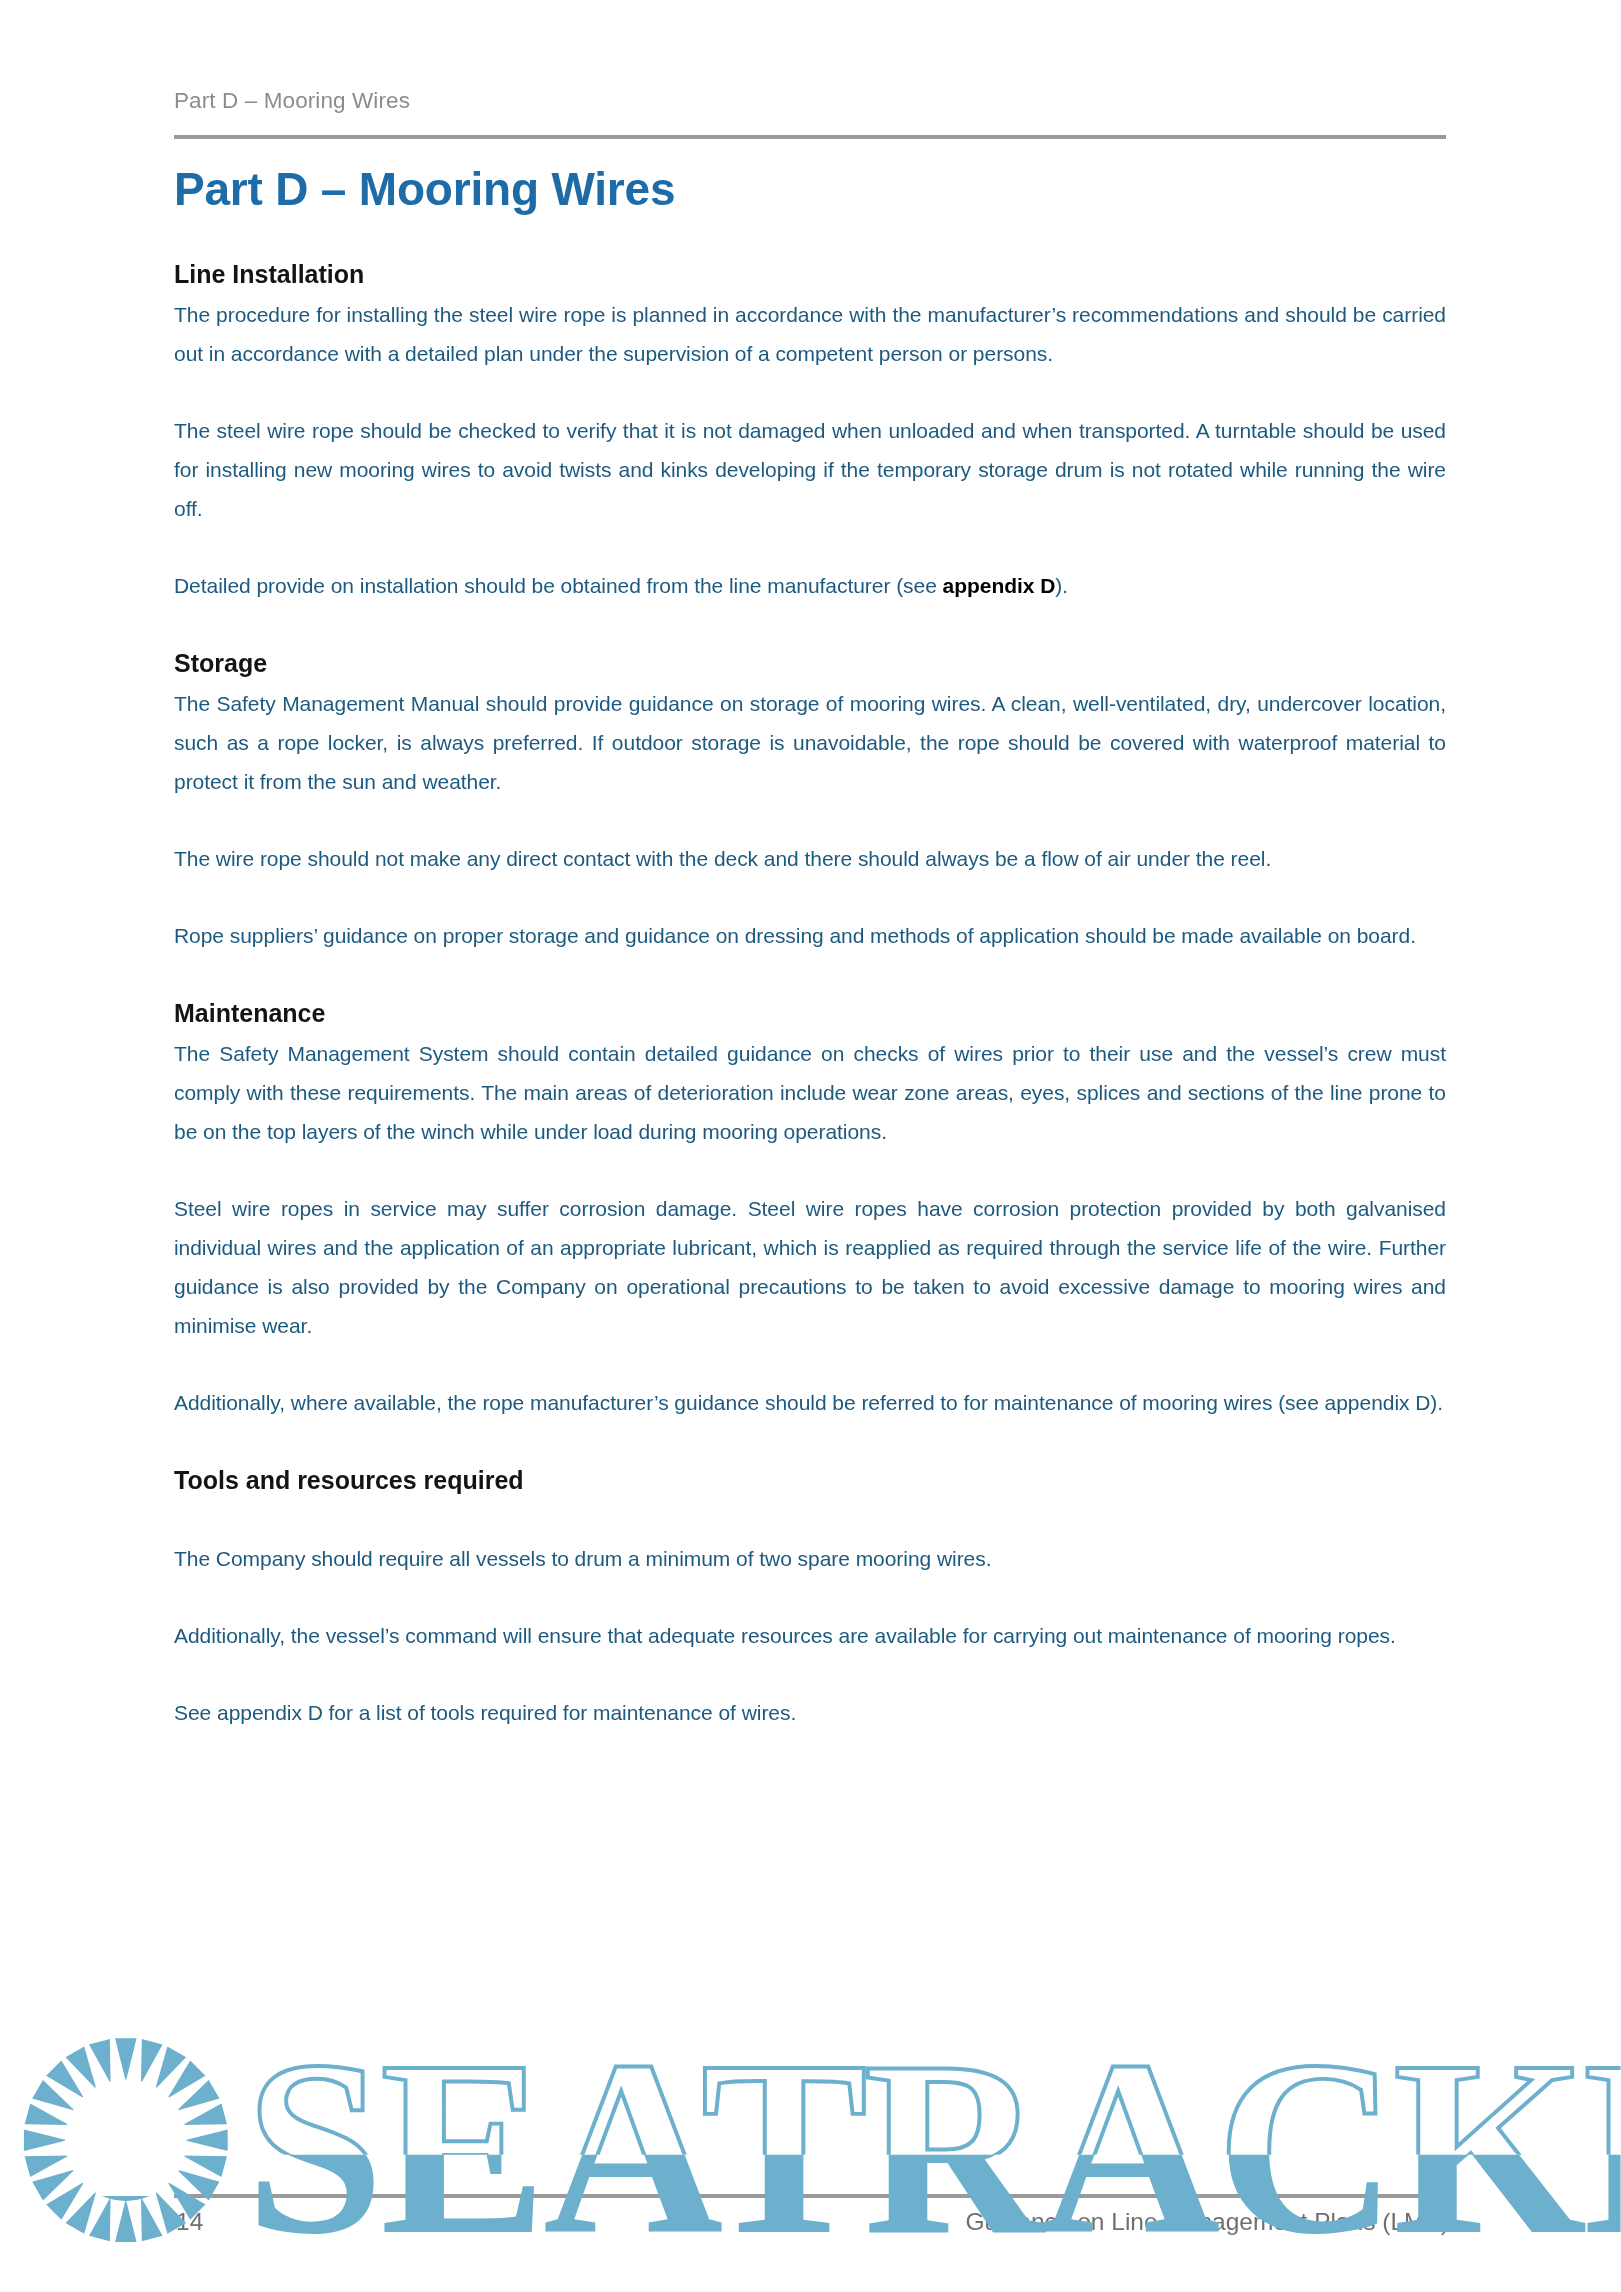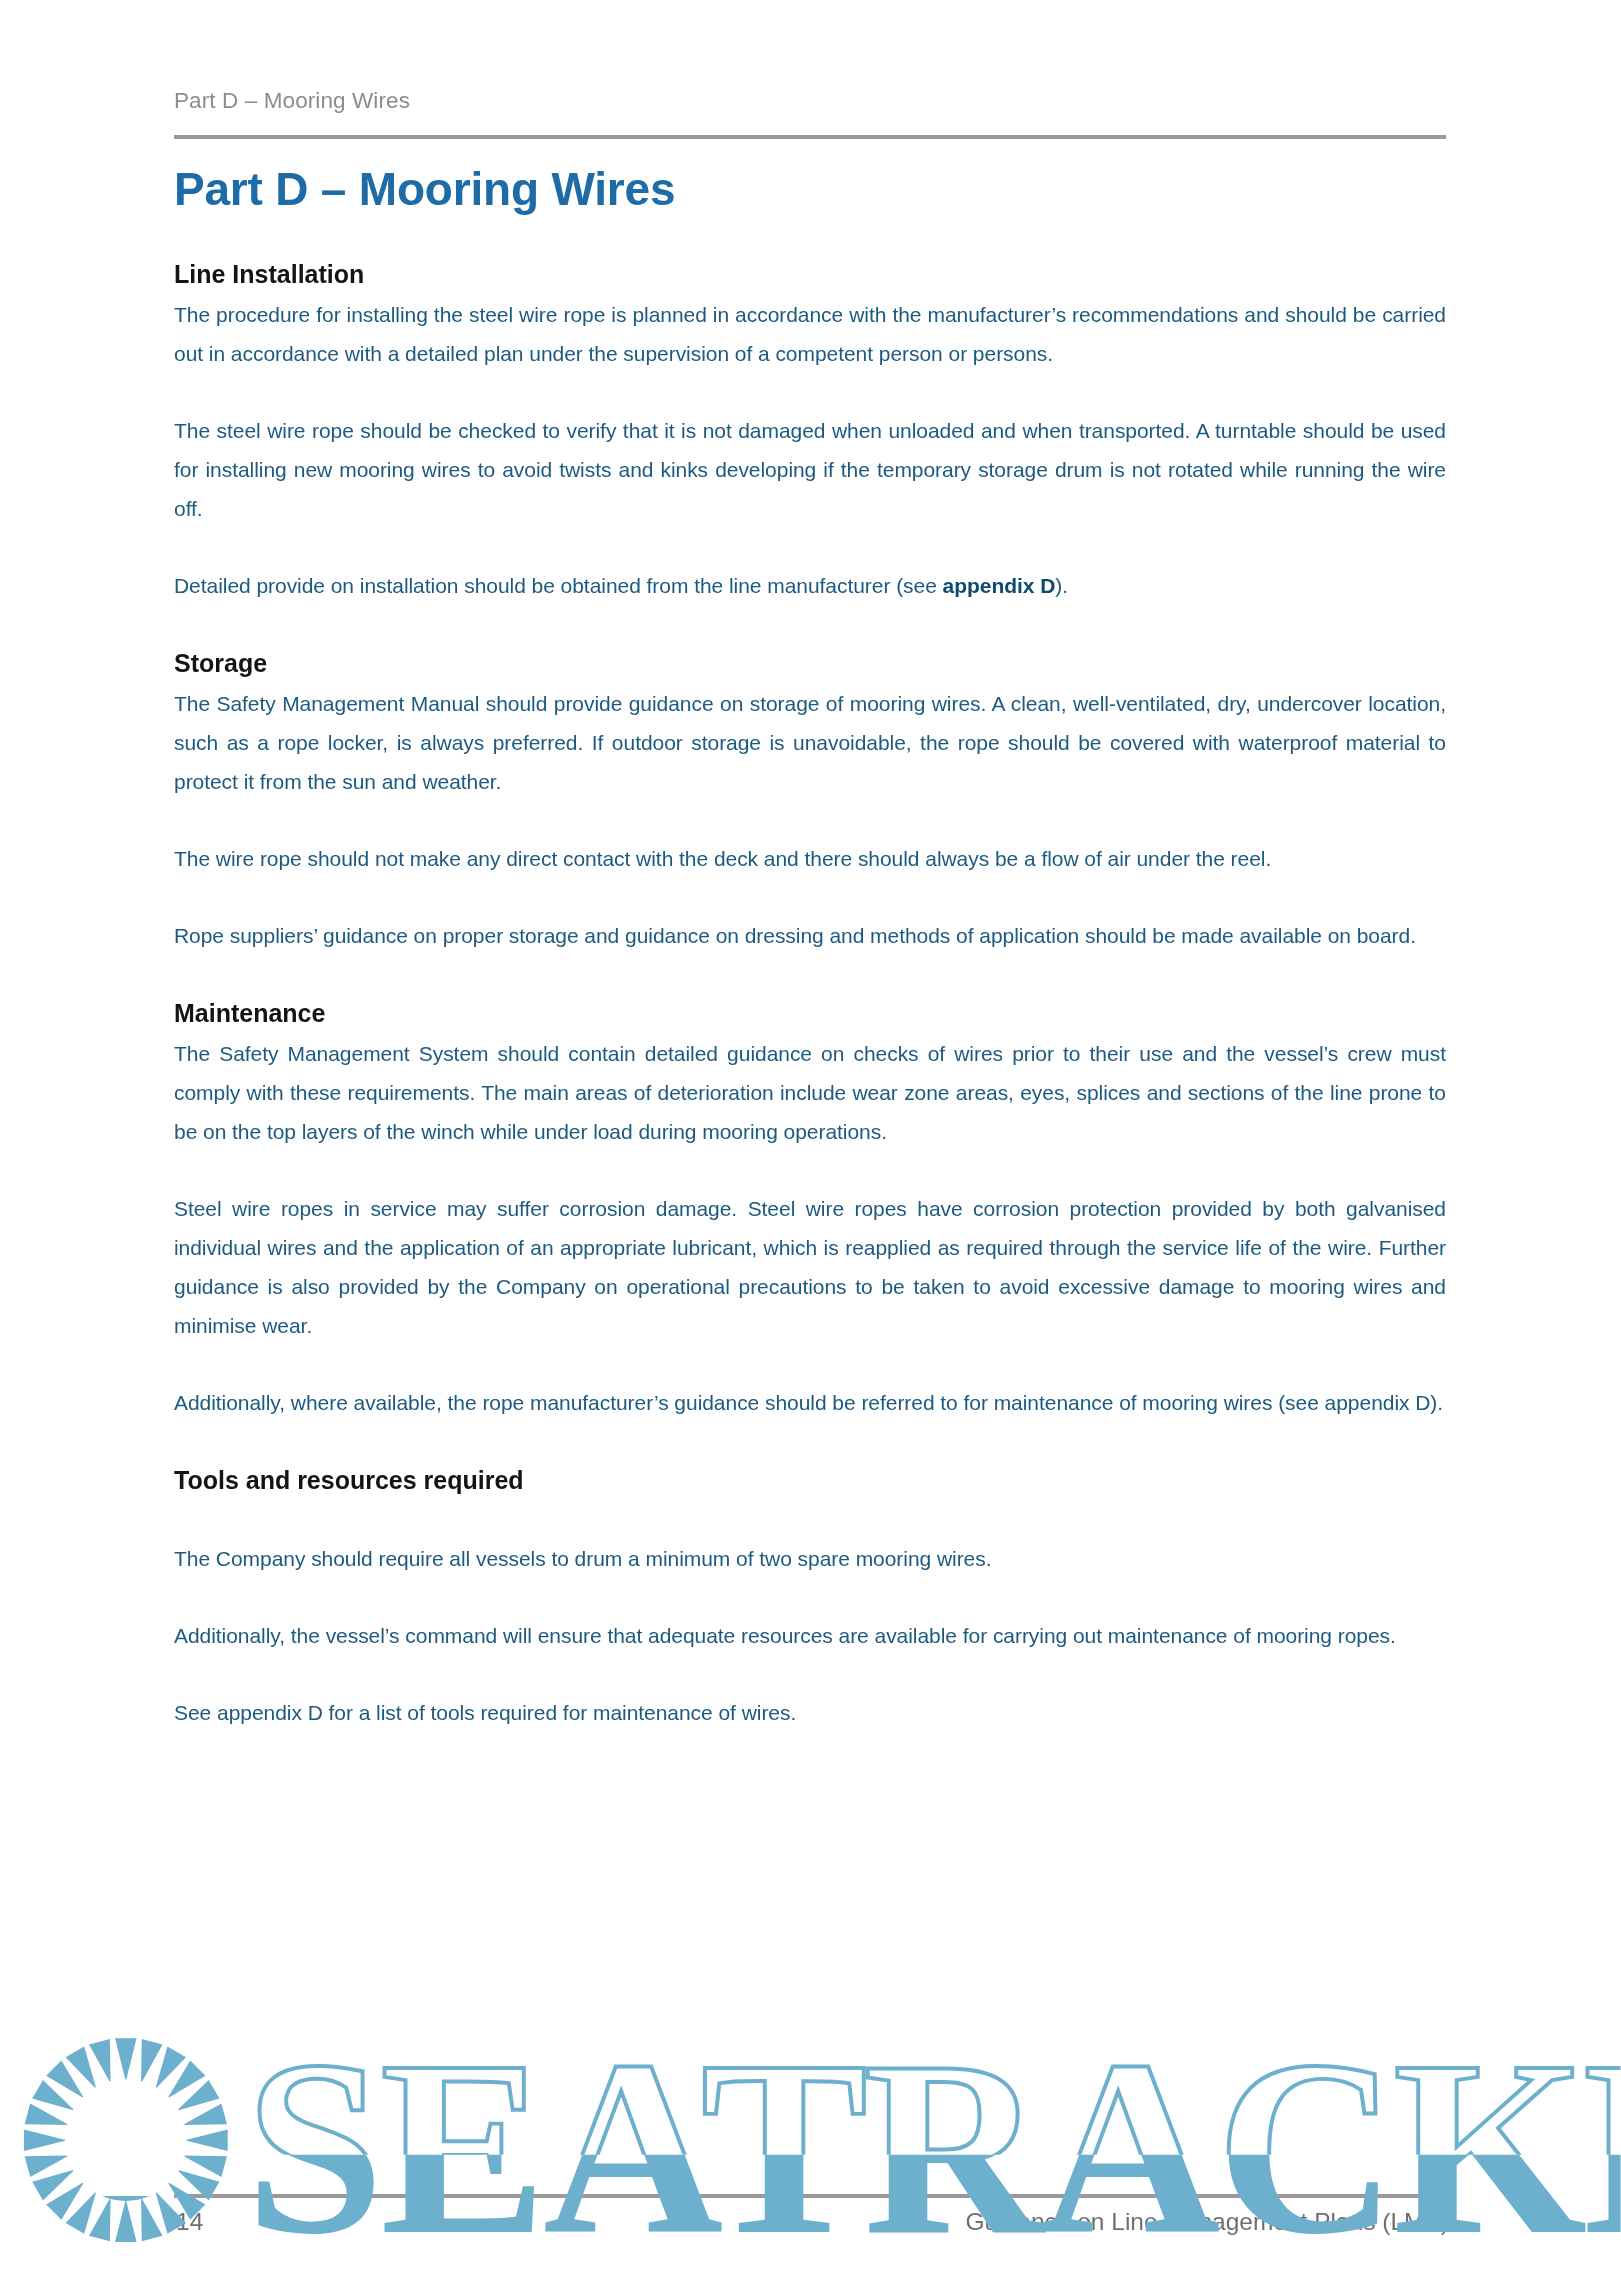--- a/index.html
+++ b/index.html
@@ -73,21 +73,21 @@
     font-family: "Liberation Sans", sans-serif;
     letter-spacing: -0.05px;
   }
   p.body.ragged { text-align: left; }
 
   .gap-para { height: 38px; }
   .gap-section { height: 42px; }
 
   b.appendix-ref {
     font-weight: bold;
-    color: #0c4a6e;
+    color: #000000;
     text-align: center;
   }
 
   
   .footer-rule {
     position: absolute;
     left: 174px;
     top: 2194px;
     width: 1272px;
     height: 3.9px;

